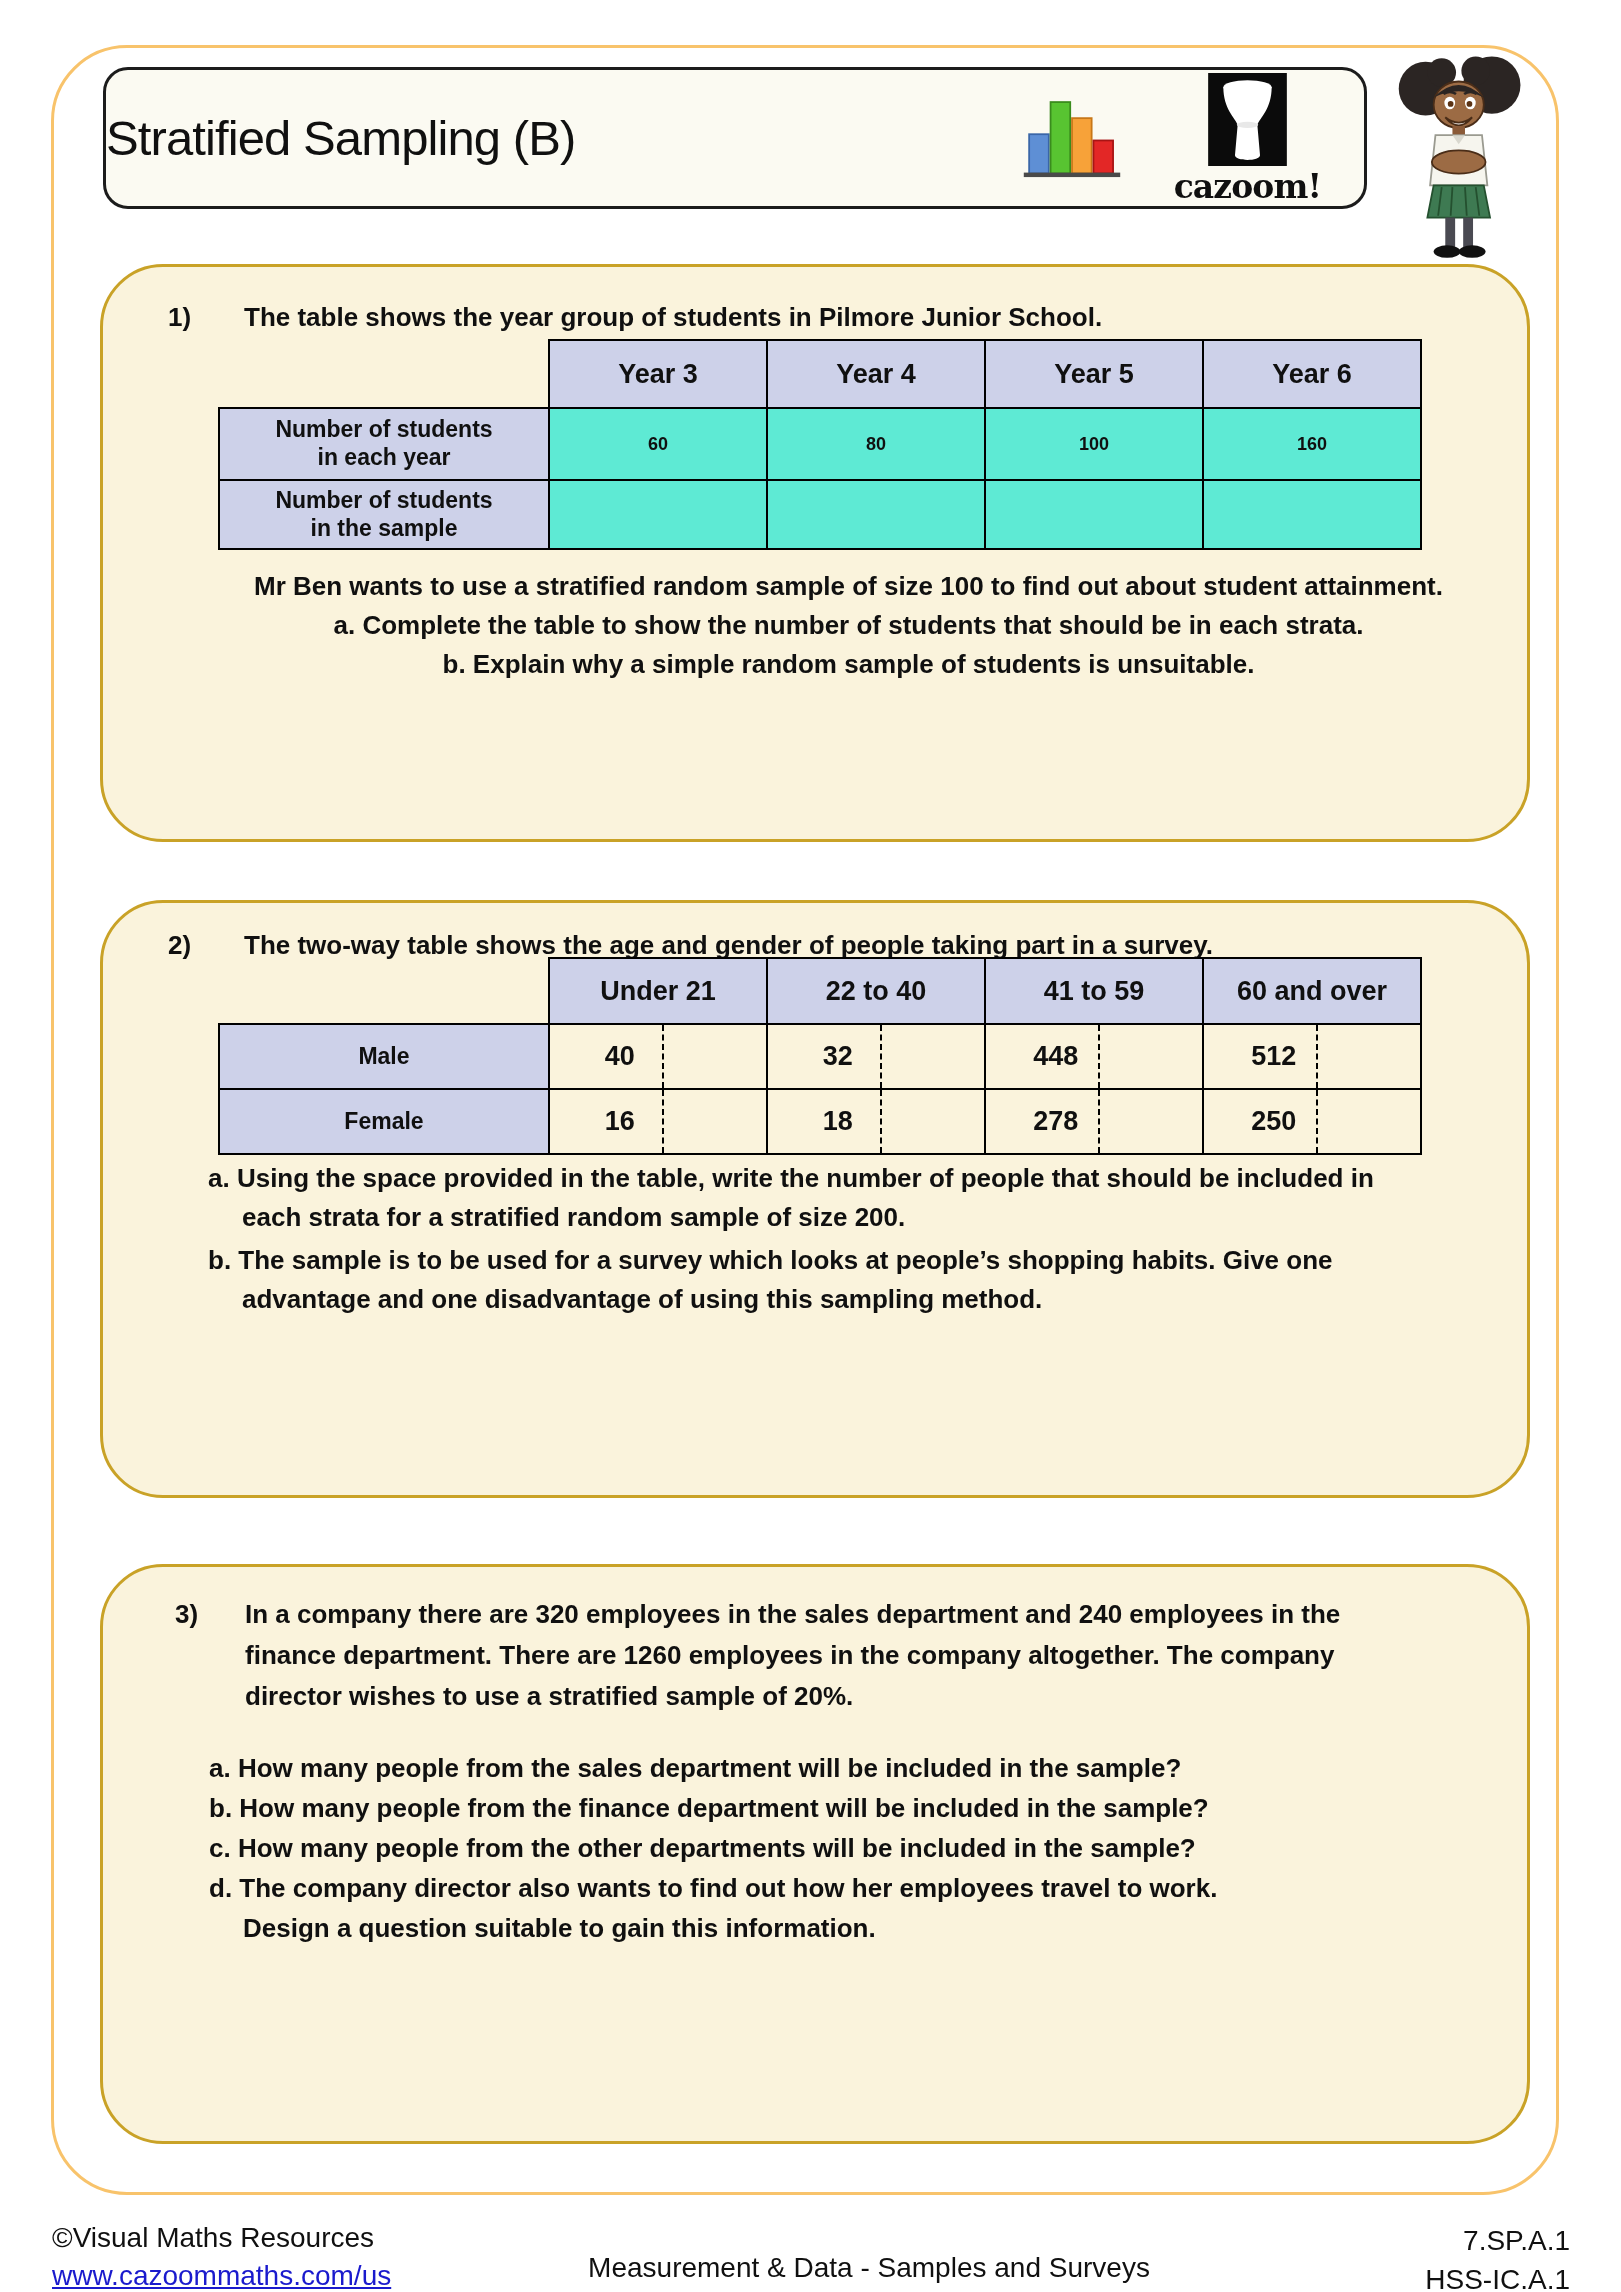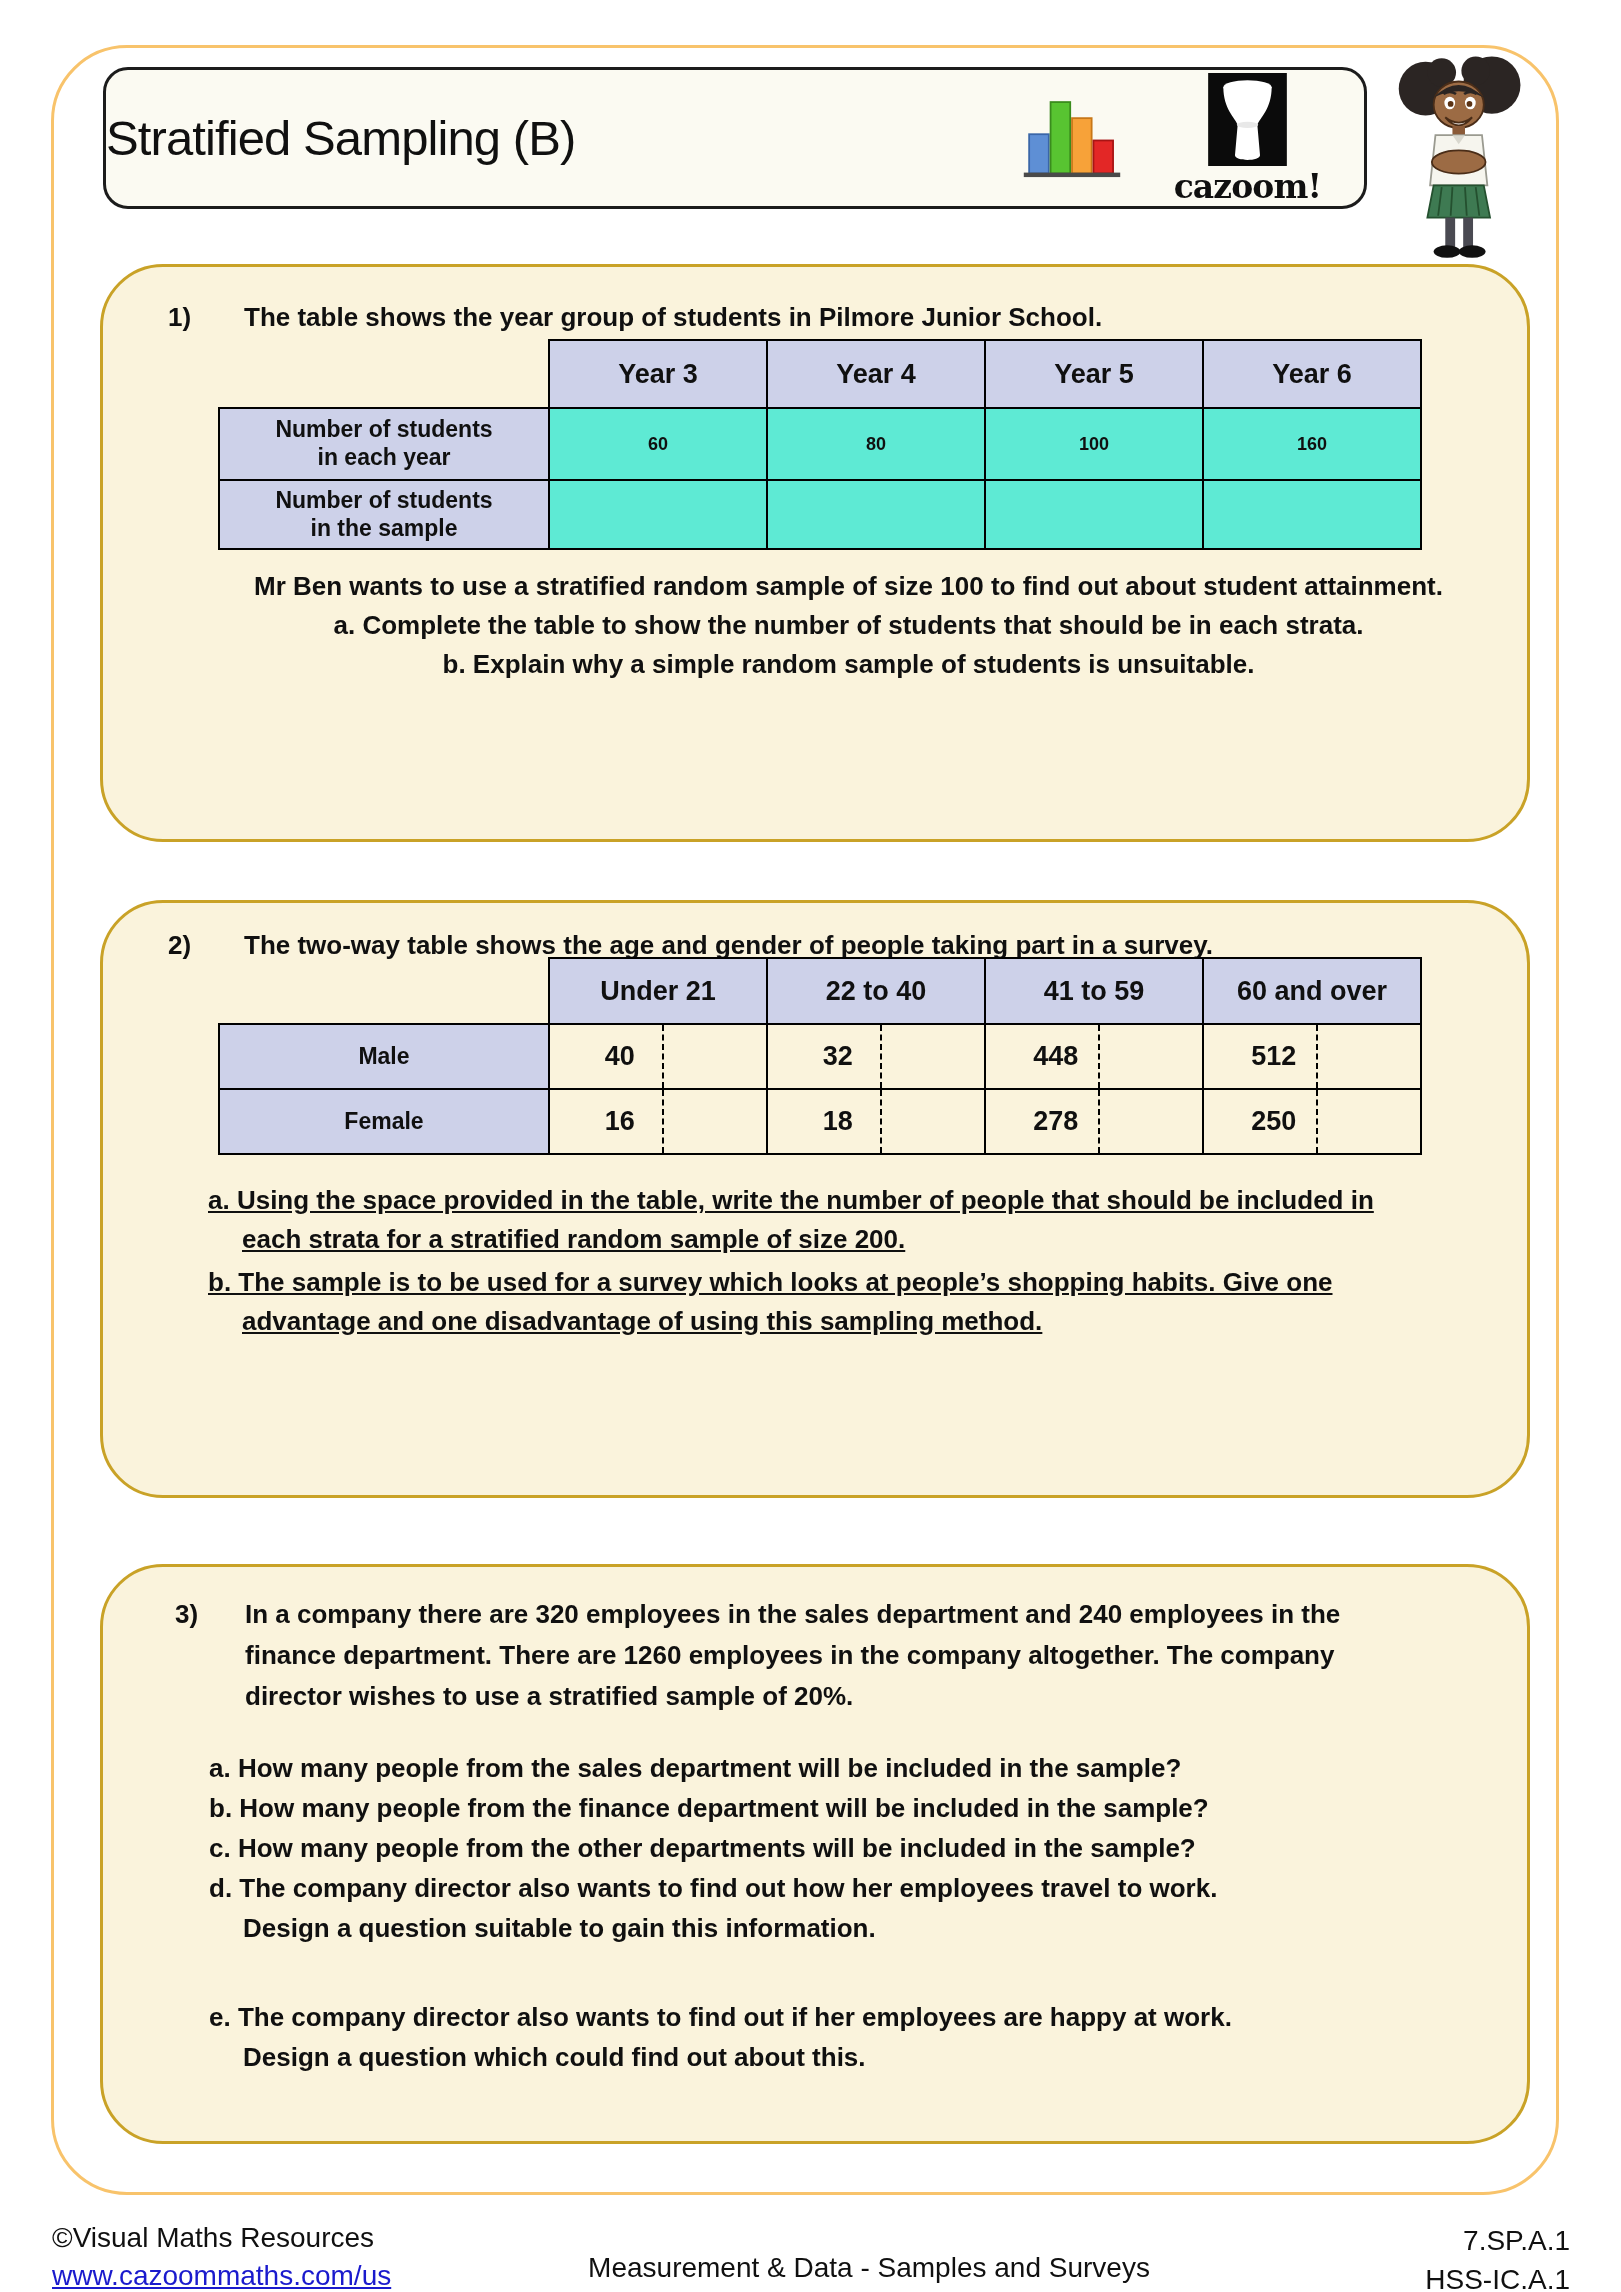--- a/index.html
+++ b/index.html
@@ -50,21 +50,21 @@
   #q2-table .hrow th{height:64px;}
   #q2-table .drow td{height:63px;}
   .split{background:#FAF3DC;}
   .sw{display:flex;height:100%;align-items:stretch;}
   .sv{width:45%;display:flex;align-items:center;justify-content:center;font-weight:700;font-size:27px;padding-left:28px;}
   .sb{width:55%;border-left:2.7px dashed #000;}
 
   
   .tblock{position:absolute;left:105px;font-size:26px;font-weight:700;line-height:39px;width:1281px;}
   #q1-text{top:300px;text-align:center;}
-  #q2-text{top:278px;text-decoration:underline;}
+  #q2-text{top:256px;}
   .hang{padding-left:34px;text-indent:-34px;white-space:pre-line;}
   #q2-text .hang + .hang{margin-top:3.6px;}
   #q3-items{position:absolute;left:106px;top:181px;font-size:26px;font-weight:700;line-height:40px;width:1299px;}
   #q3-items .hang{margin-bottom:0;}
   #q3-item-e{margin-top:49px;}
 
   
   .footer-left{position:absolute;left:52px;top:2219px;font-size:28px;line-height:38px;}
   .footer-link{color:#1A1ACD;text-decoration:underline;cursor:pointer;}
   .footer-center{position:absolute;left:0;right:0;top:2252px;text-align:center;padding-left:116px;font-size:28px;}
@@ -266,22 +266,20 @@
     <span class="qintro ml">In a company there are 320 employees in the sales department and 240 employees in the
 finance department. There are 1260 employees in the company altogether. The company
 director wishes to use a stratified sample of 20%.</span>
   </div>
   <div id="q3-items">
     <div class="hang">a. How many people from the sales department will be included in the sample?</div>
     <div class="hang">b. How many people from the finance department will be included in the sample?</div>
     <div class="hang">c. How many people from the other departments will be included in the sample?</div>
     <div class="hang">d. The company director also wants to find out how her employees travel to work.
 Design a question suitable to gain this information.</div>
-    <div class="hang" id="q3-item-e">e. The company director also wants to find out if her employees are happy at work.
-Design a question which could find out about this.</div>
   </div>
 </div>
 
 <div class="footer-left">
   <div>©Visual Maths Resources</div>
   <a class="footer-link">www.cazoommaths.com/us</a>
 </div>
 <div class="footer-center">Measurement &amp; Data - Samples and Surveys</div>
 <div class="footer-right">
   <div>7.SP.A.1</div>

